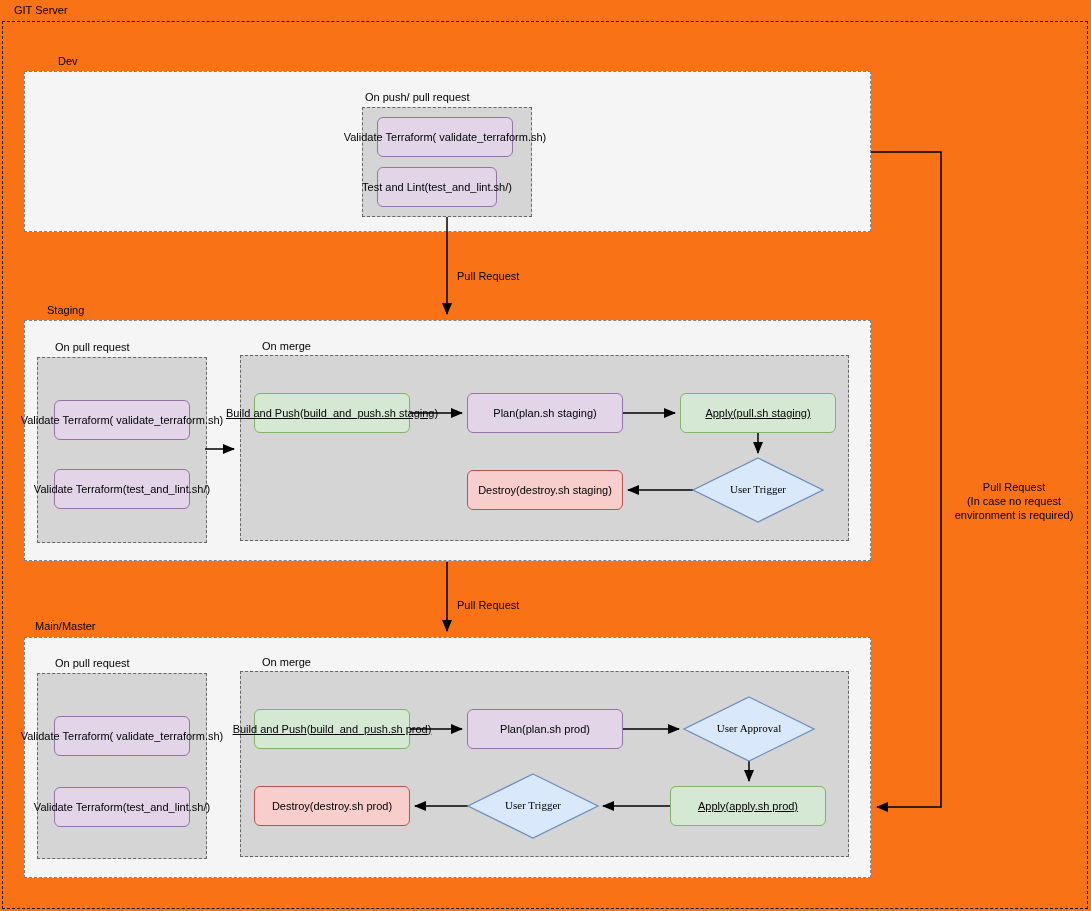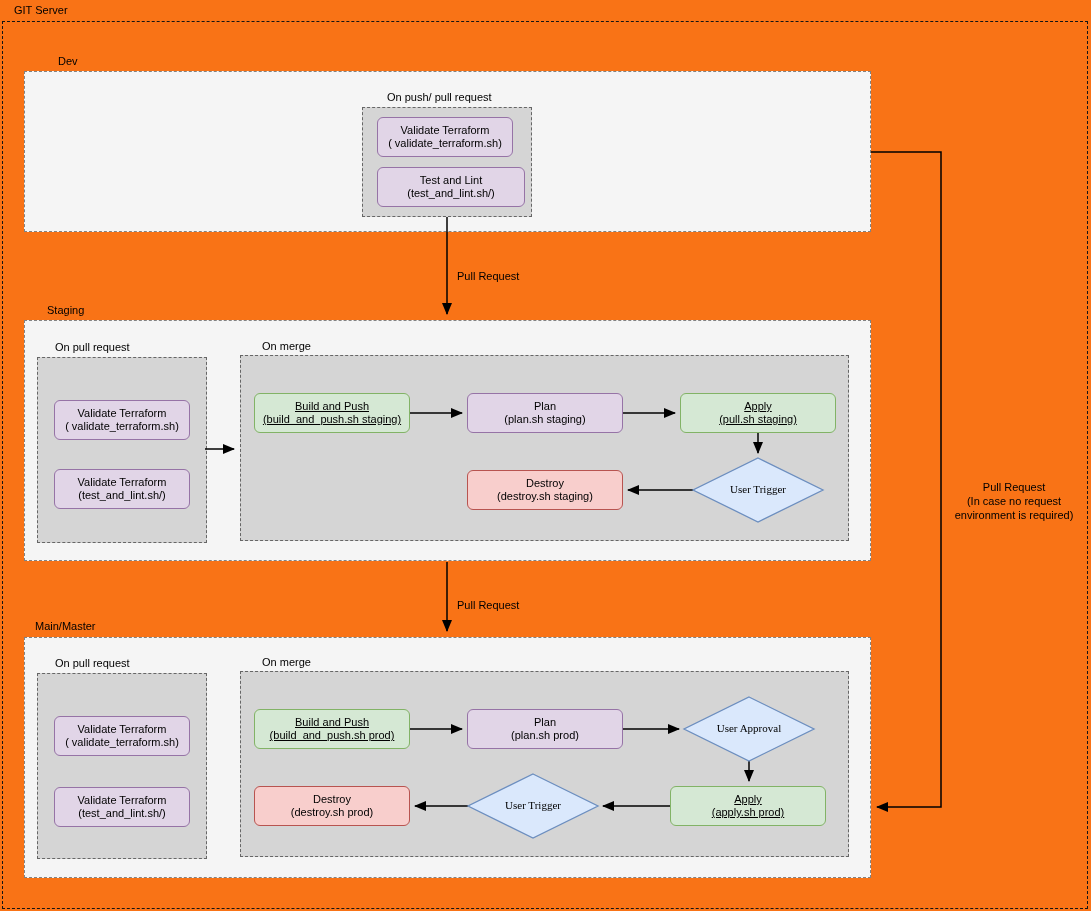--- a/index.html
+++ b/index.html
@@ -29,21 +29,21 @@
     position: absolute;
     background: #d5d5d5;
     border: 1px dashed #666666;
     box-sizing: border-box;
   }
   .node {
     position: absolute;
     border-radius: 6px;
     box-sizing: border-box;
     display: flex;
-    flex-direction: column;
+    flex-direction: row;
     align-items: center;
     justify-content: center;
     text-align: center;
     line-height: 13px;
     z-index: 3;
     white-space: nowrap;
   }
   .node.purple { background: #e1d5e7; border: 1px solid #9673a6; }
   .node.green  { background: #d5e8d4; border: 1px solid #82b366; text-decoration: underline; }
   .node.red    { background: #f8cecc; border: 1px solid #b85450; }
@@ -79,28 +79,28 @@
 <body>
 
 <div class="canvas">
 
   <span class="lbl" style="left:14px; top:4px;">GIT Server</span>
   <div class="outer-frame" style="left:2px; top:21px; width:1086px; height:888px;"></div>
 
   <span class="lbl" style="left:58px; top:55px;">Dev</span>
   <div class="section" style="left:24px; top:71px; width:847px; height:161px;"></div>
 
-  <span class="lbl" style="left:365px; top:91px;margin-left:22px;">On push/ pull request</span>
+  <span class="lbl" style="left:365px; top:91px;">On push/ pull request</span>
   <div class="subbox" style="left:362px; top:107px; width:170px; height:110px;"></div>
 
   <div class="node purple" style="left:377px; top:117px; width:136px; height:40px;">
     <span>Validate Terraform</span>
     <span>( validate_terraform.sh)</span>
   </div>
-  <div class="node purple" style="left:377px; top:167px; width:148px; height:40px;">
+  <div class="node purple" style="left:377px; top:167px; width:120px; height:40px;">
     <span>Test and Lint</span>
     <span>(test_and_lint.sh/)</span>
   </div>
 
   <span class="lbl" style="left:47px; top:304px;">Staging</span>
   <div class="section" style="left:24px; top:320px; width:847px; height:241px;"></div>
 
   <span class="lbl" style="left:55px; top:341px;">On pull request</span>
   <div class="subbox" style="left:37px; top:357px; width:170px; height:186px;"></div>
 

